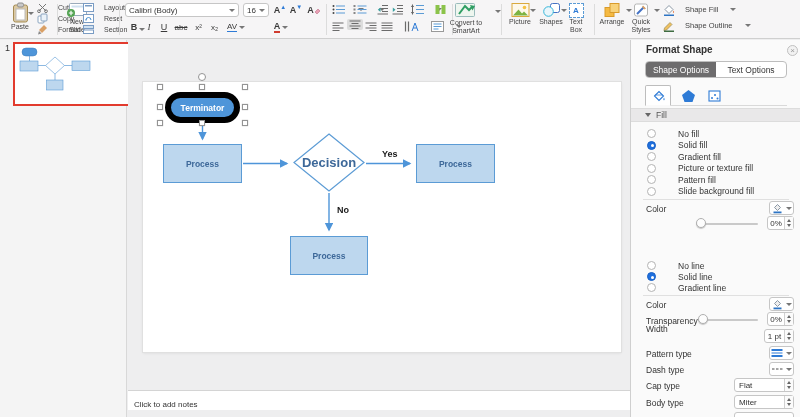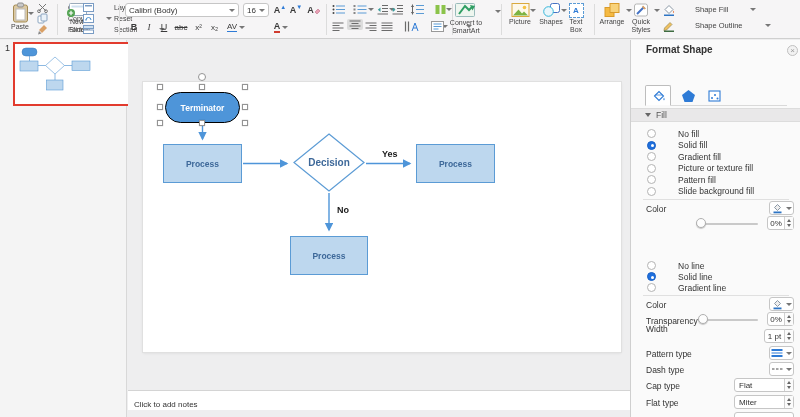--- a/index.html
+++ b/index.html
@@ -5,45 +5,45 @@
   * { margin:0; padding:0; box-sizing:border-box; }
   html,body { width:800px; height:417px; overflow:hidden; }
   body { font-family:"Liberation Sans", sans-serif; background:#eeeeef; position:relative; }
   .abs { position:absolute; }
 
   
   #ribbon { position:absolute; left:0; top:0; width:800px; height:39px; background:#f6f5f6; border-bottom:1px solid #cfcfcf; }
   .rsep { position:absolute; top:4px; height:31px; width:1px; background:#dcdcdc; }
   .bigbtn { position:absolute; top:2px; width:34px; text-align:center; }
   .bigbtn .lbl, .rlbl { font-size:7px; color:#444; line-height:8px; }
-  .minirow { position:absolute; display:flex; align-items:center; gap:20px; height:11px; }
+  .minirow { position:absolute; display:flex; align-items:center; gap:10px; height:11px; }
   .minirow .rlbl { white-space:nowrap; }
   .crt { display:inline-block; width:0; height:0; border-left:3px solid transparent; border-right:3px solid transparent; border-top:3.5px solid #777; margin-left:2px; vertical-align:middle; }
   .fbox { position:absolute; height:14px; background:#fff; border:1px solid #c6c6c6; border-radius:3px; display:flex; align-items:center; font-size:8px; color:#333; padding:0 3px; }
   .fbox .tx { flex:1; white-space:nowrap; overflow:hidden; }
   .tbtn { position:absolute; height:14px; display:flex; align-items:center; justify-content:center; font-size:9px; color:#3a3a3a; }
   .pressed { background:#dcdcdc; border-radius:2px; }
   .lnico { stroke:#6b6b6b; stroke-width:1.2; }
   .blulns { stroke:#5b9bd5; stroke-width:1.2; }
 
   
   #slidepanel { position:absolute; left:0; top:40px; width:127px; height:377px; background:#f4f4f4; border-right:1px solid #d8d8d8; }
   #thumb { position:absolute; left:13px; top:2px; width:119px; height:64px; background:#fff; border:2px solid #e23b2e; }
   #slidenum { position:absolute; left:5px; top:3px; font-size:9px; color:#333; }
 
   
   #workspace { position:absolute; left:128px; top:40px; width:502px; height:353px; background:#eeeeef; }
   #slide { position:absolute; left:15px; top:42px; width:478px; height:270px; background:#fff; box-shadow:0 0 0 1px #e0e0e0, 0 1px 3px rgba(0,0,0,.10); }
 
   .shape-proc { position:absolute; width:79px; height:39px; background:#bdd7ee; border:1px solid #5b9bd5; display:flex; align-items:center; justify-content:center; font-size:8.5px; font-weight:bold; color:#3d6899; }
-  #terminator { position:absolute; left:22px; top:10px; width:75px; height:31px; background:#4e95d9; border:1px solid #000000; border-radius:16px; display:flex; align-items:center; justify-content:center; font-size:8.5px; font-weight:bold; color:#fff; }
+  #terminator { position:absolute; left:22px; top:10px; width:75px; height:31px; background:#4e95d9; border:6px solid #000000; border-radius:16px; display:flex; align-items:center; justify-content:center; font-size:8.5px; font-weight:bold; color:#fff; }
   .hdl { position:absolute; width:6px; height:6px; background:#fff; border:1px solid #949494; box-shadow:0 0 1px rgba(0,0,0,.3); }
   #rot-handle { position:absolute; left:55px; top:-9px; width:8px; height:8px; border:1px solid #949494; border-radius:50%; background:#fff; }
   .lblsm { position:absolute; font-size:9px; font-weight:bold; color:#1a1a1a; }
-  #decision-text { position:absolute; left:150px; top:51px; width:72px; height:59px; display:flex; align-items:center; justify-content:center; font-size:10px; font-weight:bold; color:#3d6899; }
+  #decision-text { position:absolute; left:150px; top:51px; width:72px; height:59px; display:flex; align-items:center; justify-content:center; font-size:13px; font-weight:bold; color:#3d6899; }
 
   
   #notes { position:absolute; left:128px; top:390px; width:502px; height:20px; background:#fff; border-top:1px solid #d4d4d4; }
   #notes .ph { position:absolute; left:6px; top:9px; font-size:8px; color:#333; }
 
   
   #panel { position:absolute; left:630px; top:40px; width:170px; height:377px; background:#fafafa; border-left:1px solid #cfcfcf; overflow:hidden; }
   #panel-title { position:absolute; left:15px; top:4px; font-size:10px; font-weight:bold; color:#333; }
   #panel-close { position:absolute; left:156px; top:5px; width:11px; height:11px; border:1px solid #c0c0c0; border-radius:50%; color:#9a9a9a; font-size:8px; line-height:9px; text-align:center; background:#f2f2f2; }
   .seg { position:absolute; left:14px; top:21px; width:142px; height:17px; border:1px solid #bdbdbd; border-radius:4px; display:flex; overflow:hidden; background:#fff; }
@@ -433,20 +433,24 @@
 </div>
 
 <div id="notes">
   <div class="ph">Click to add notes</div>
 </div>
 
 <div id="panel">
   <div id="panel-title">Format Shape</div>
   <div id="panel-close">×</div>
 
+  <div class="seg">
+    <div class="sel">Shape Options</div>
+    <div>Text Options</div>
+  </div>
 
   <div class="icotabs">
     <div class="icotab on" style="left:0;">
       <svg width="15" height="14">
           <path d="M3.5 7 L8 2.5 L12.5 7 L8 11.5 z" fill="#fff" stroke="#2e7bd6" stroke-width="1.1"></path>
           <path d="M13 8.5 q1.4 2 0 3 q-1.4 -1 0 -3" fill="#2e7bd6"></path>
           <path d="M4.5 6 h7" stroke="#2e7bd6" stroke-width="0.8"></path>
         </svg>
     </div>
     <div class="icotab" style="left:30px;">
@@ -584,21 +588,21 @@
 
   <div class="plbl" style="top:341px;">Cap type</div>
   <div class="vbox" style="left:103px; top:338px; width:60px;">
     <span class="tx lft">Flat</span>
     <span class="stp">
         <i class="up"></i>
         <i class="dn"></i>
       </span>
   </div>
 
-  <div class="plbl" style="top:358px;">Flat type</div>
+  <div class="plbl" style="top:358px;">Body type</div>
   <div class="vbox" style="left:103px; top:355px; width:60px;">
     <span class="tx lft">Miter</span>
     <span class="stp">
         <i class="up"></i>
         <i class="dn"></i>
       </span>
   </div>
 
   <div class="vbox" style="left:103px; top:372px; width:60px;">
       <span class="tx"></span>

